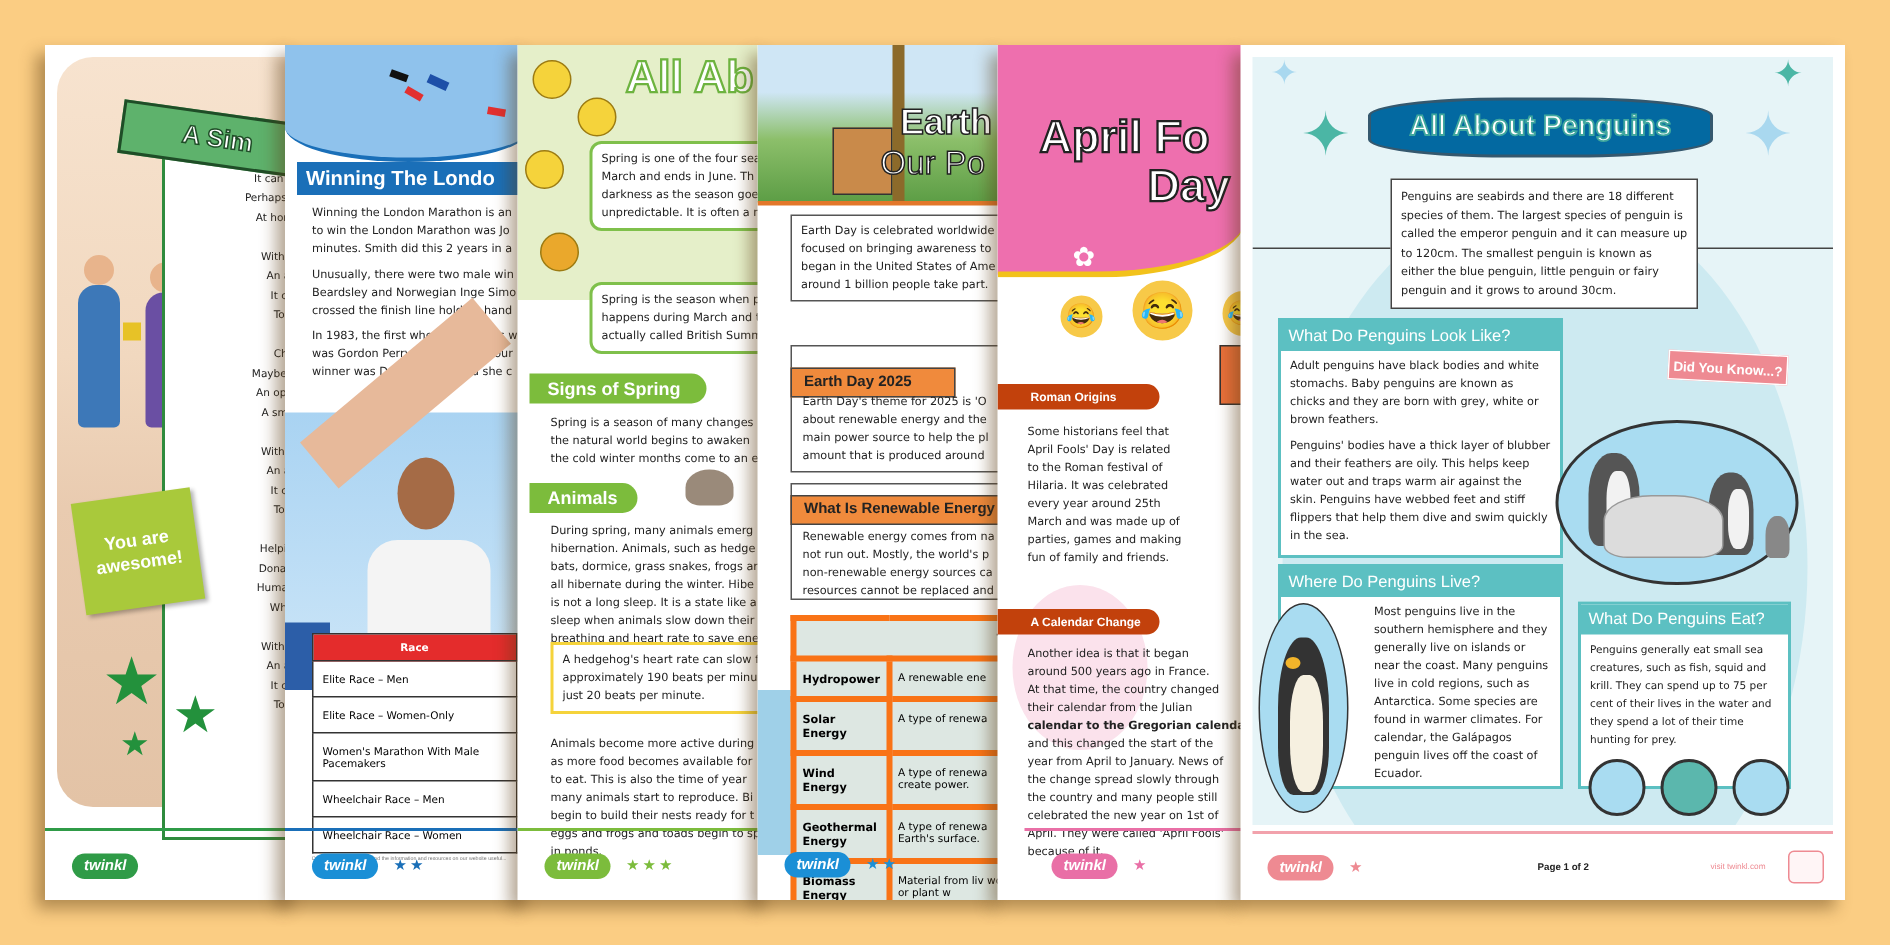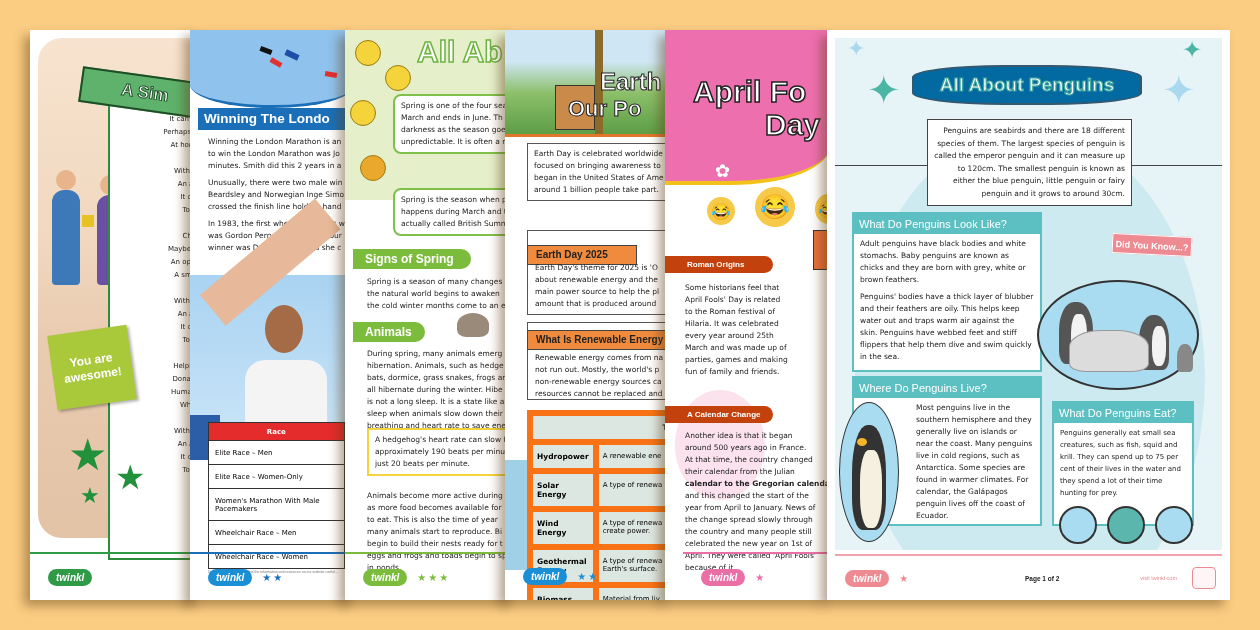--- a/index.html
+++ b/index.html
@@ -57,28 +57,28 @@
 #s3 .fact p{white-space:nowrap;overflow:hidden}
 #s3 .foot{border-top:2px solid #7cbc3c}
 #s3 .foot .logo{background:#7cbc3c}
 #s3 .foot .stars{color:#7cbc3c}
 
 
 #s4{left:505px;width:165px}
 #s4 .top{position:absolute;left:0;top:0;width:100%;height:105px;background:linear-gradient(#cfe6f5 0,#cfe6f5 30%,#8cbf6a 60%,#5c9d45)}
 #s4 .house{position:absolute;left:50px;top:55px;width:40px;height:45px;background:#c98a4a;border:1px solid #333}
 #s4 .top-t1{position:absolute;left:95px;top:38px;font-size:24px;font-weight:bold;color:#fff;-webkit-text-stroke:1px #222}
-#s4 .top-t2{position:absolute;left:63px;top:66px;font-size:22px;font-weight:bold;color:#fff;-webkit-text-stroke:1px #222}
+#s4 .top-t2{position:absolute;left:82px;top:66px;font-size:22px;font-weight:normal;color:#fff;-webkit-text-stroke:1px #222}
 #s4 .bar{position:absolute;left:0;top:104px;width:100%;height:3px;background:#e2772a}
 #s4 .box{position:absolute;left:22px;width:160px;border:1px solid #555;padding:4px 6px}
 #s4 .box p{white-space:nowrap;overflow:hidden}
 #s4 .ohdr{position:absolute;left:22px;height:20px;background:#f08a3c;border:1px solid #444;font-weight:bold;font-size:10px;line-height:18px;padding-left:8px;color:#222;white-space:nowrap}
 #s4 .land{position:absolute;left:0;top:430px;width:100%;height:110px;background:#9fd0e8}
 #s4 table{position:absolute;left:22px;top:380px;width:160px;border-collapse:collapse;background:#dde7e2}
-#s4 td{border:6px solid #f97316;font-family:"DejaVu Sans",sans-serif;font-size:7px;padding:7px 4px;height:22px;vertical-align:top;white-space:nowrap;overflow:hidden}
+#s4 td{border:4px solid #f97316;font-family:"DejaVu Sans",sans-serif;font-size:7px;padding:7px 4px;height:22px;vertical-align:top;white-space:nowrap;overflow:hidden}
 #s4 td:first-child{font-weight:bold;width:62px;white-space:normal;font-size:7.5px}
 #s4 .foot{border-top:none}
 #s4 .foot .logo{background:#1b8fd6}
 #s4 .foot .stars{color:#1b8fd6}
 
 
 #s5{left:665px;width:165px}
 #s5 .pink{position:absolute;left:0;top:0;width:100%;height:155px;background:#ee6fae;border-bottom:4px solid #f2c21b;border-radius:0 0 60% 0/0 0 25% 0}
 #s5 .t1{position:absolute;left:28px;top:45px;font-size:30px;font-weight:bold;color:#fff;-webkit-text-stroke:1.5px #222;white-space:nowrap}
 #s5 .t2{position:absolute;left:100px;top:78px;font-size:30px;font-weight:bold;color:#fff;-webkit-text-stroke:1.5px #222}
@@ -92,21 +92,21 @@
 #s5 .foot .stars{color:#e96fa6}
 
 
 #s6{left:827px;width:403px;background:#fff}
 #s6 .bg{position:absolute;left:8px;top:8px;right:8px;height:512px;background:#e6f4f7;overflow:hidden}
 #s6 .circle{position:absolute;left:20px;top:90px;width:350px;height:500px;border-radius:50%;background:#cdeaf1}
 #s6 .rule{position:absolute;left:0;right:0;top:127px;height:1px;background:#444}
 #s6 .banner{position:absolute;left:85px;top:35px;width:230px;height:40px;background:#0369a1;border:2px solid #35586e;border-radius:40%/30%;display:flex;align-items:center;justify-content:center}
 #s6 .banner span{font-size:19px;font-weight:bold;color:#fff;-webkit-text-stroke:1.2px #3fa79e;white-space:nowrap}
 .spark{position:absolute;color:#4bb6a5;font-size:30px;line-height:1}
-#s6 .intro{position:absolute;left:100px;top:89px;width:205px;background:#fff;border:1px solid #444;padding:5px 6px;text-align:right}
+#s6 .intro{position:absolute;left:100px;top:89px;width:205px;background:#fff;border:1px solid #444;padding:5px 6px;text-align:left}
 #s6 .intro p{font-size:7.5px;line-height:12.5px}
 #s6 .card{position:absolute;background:#fff;border:2px solid #5cc0c2}
 #s6 .card .h{background:#5cc0c2;color:#fff;font-weight:normal;font-size:11px;height:20px;line-height:20px;padding-left:5px;white-space:nowrap}
 #s6 .card .c{padding:4px 6px}
 #s6 .card .c p{margin-bottom:5px}
 #s6 .dyk-tag{position:absolute;left:285px;top:205px;width:80px;height:20px;background:#ee8a92;color:#fff;font-weight:bold;font-size:9px;line-height:20px;text-align:center;transform:rotate(3deg);border:1px solid #fff}
 #s6 .bubble{position:absolute;left:222px;top:226px;width:135px;background:#fff;border:1px solid #333;border-radius:8px;padding:5px 6px}
 #s6 .bubble p{font-size:7px;line-height:11px}
 #s6 .ellipse{position:absolute;left:210px;top:250px;width:162px;height:110px;border-radius:50%;background:#a9dcf1;border:2px solid #333}
 #s6 .pg{position:absolute;background:#555;border-radius:45% 45% 20% 20%}

